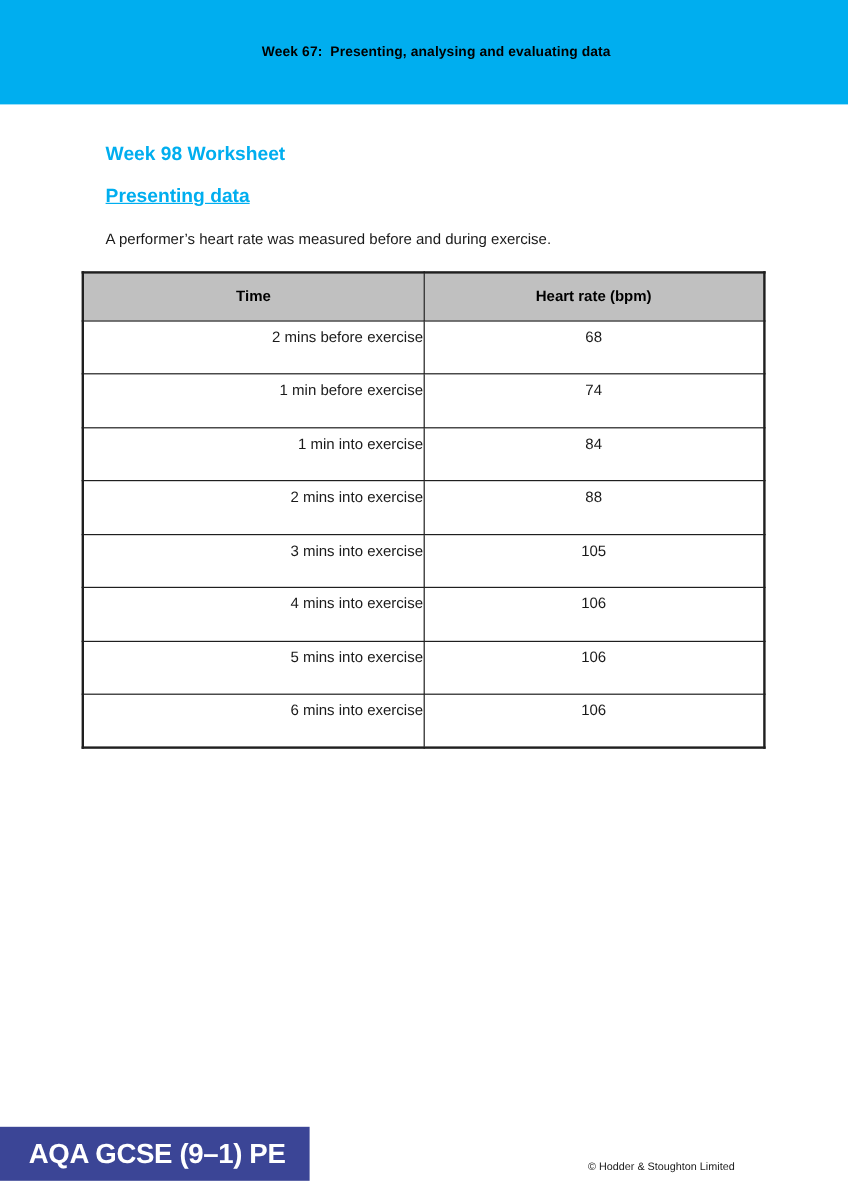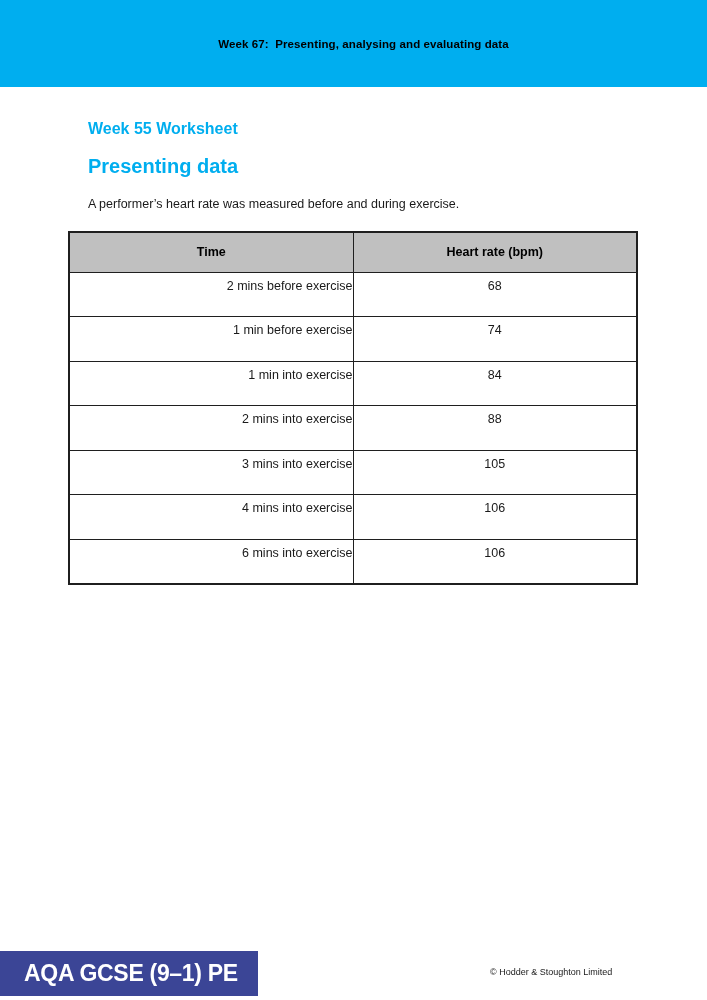--- a/index.html
+++ b/index.html
@@ -31,22 +31,23 @@
     margin-left: 20px;
   }
   .content { position: absolute; top: 87px; left: 0; width: 707px; }
   .title {
     margin: 33px 0 0 88px;
     font-size: 16px;
     font-weight: bold;
   }
   .subtitle {
     margin: 17px 0 0 88px;
-    font-size: 20px;
+    font-size: 16px;
     font-weight: bold;
+    text-decoration: underline;
   }
   .intro {
     margin: 19px 0 0 88px;
     font-size: 12.5px;
     color: #1a1a1a;
   }
   .instruction {
     margin: 21px 0 0 88px;
     font-size: 12.5px;
     color: #1a1a1a;
@@ -74,21 +75,21 @@
     font-size: 12.5px;
     color: #1a1a1a;
     vertical-align: top;
     padding-top: 6px;
   }
   td.time-cell { text-align: right; padding-left: 8px; }
   td.bpm-cell { text-align: center; }
   .footer-badge {
     position: absolute;
     left: 0;
-    bottom: 4px;
+    bottom: 16px;
     width: 258px;
     height: 45px;
     display: flex;
     align-items: center;
     padding-left: 24px;
     color: #ffffff;
     font-size: 23px;
     font-weight: bold;
     letter-spacing: -0.3px;
   }
@@ -103,21 +104,21 @@
 </head>
 <body>
 
 <div class="page">
 
   <div class="header-bar" style="background: rgb(0, 174, 239);">
     <span class="header-text">Week 67:  Presenting, analysing and evaluating data</span>
   </div>
 
   <div class="content">
-    <div class="title" style="color: rgb(0, 174, 239);">Week 55 Worksheet</div>
+    <div class="title" style="color: rgb(0, 174, 239);">Week 98 Worksheet</div>
     <div class="subtitle" style="color: rgb(0, 174, 239);">Presenting data</div>
     <p class="intro">A performer’s heart rate was measured before and during exercise.</p>
 
     <table class="hr-table">
       <thead>
         <tr>
           <th style="background: rgb(192, 192, 192);">Time</th>
           <th style="background: rgb(192, 192, 192);">Heart rate (bpm)</th>
         </tr>
       </thead>
@@ -140,20 +141,24 @@
           </tr>
           <tr>
             <td class="time-cell">3 mins into exercise</td>
             <td class="bpm-cell">105</td>
           </tr>
           <tr>
             <td class="time-cell">4 mins into exercise</td>
             <td class="bpm-cell">106</td>
           </tr>
           <tr>
+            <td class="time-cell">5 mins into exercise</td>
+            <td class="bpm-cell">106</td>
+          </tr>
+          <tr>
             <td class="time-cell">6 mins into exercise</td>
             <td class="bpm-cell">106</td>
           </tr>
         </tbody>
     </table>
   </div>
 
   <div class="footer-badge" style="background: rgb(59, 69, 150);">
     <span>AQA GCSE (9–1) PE</span>
   </div>

